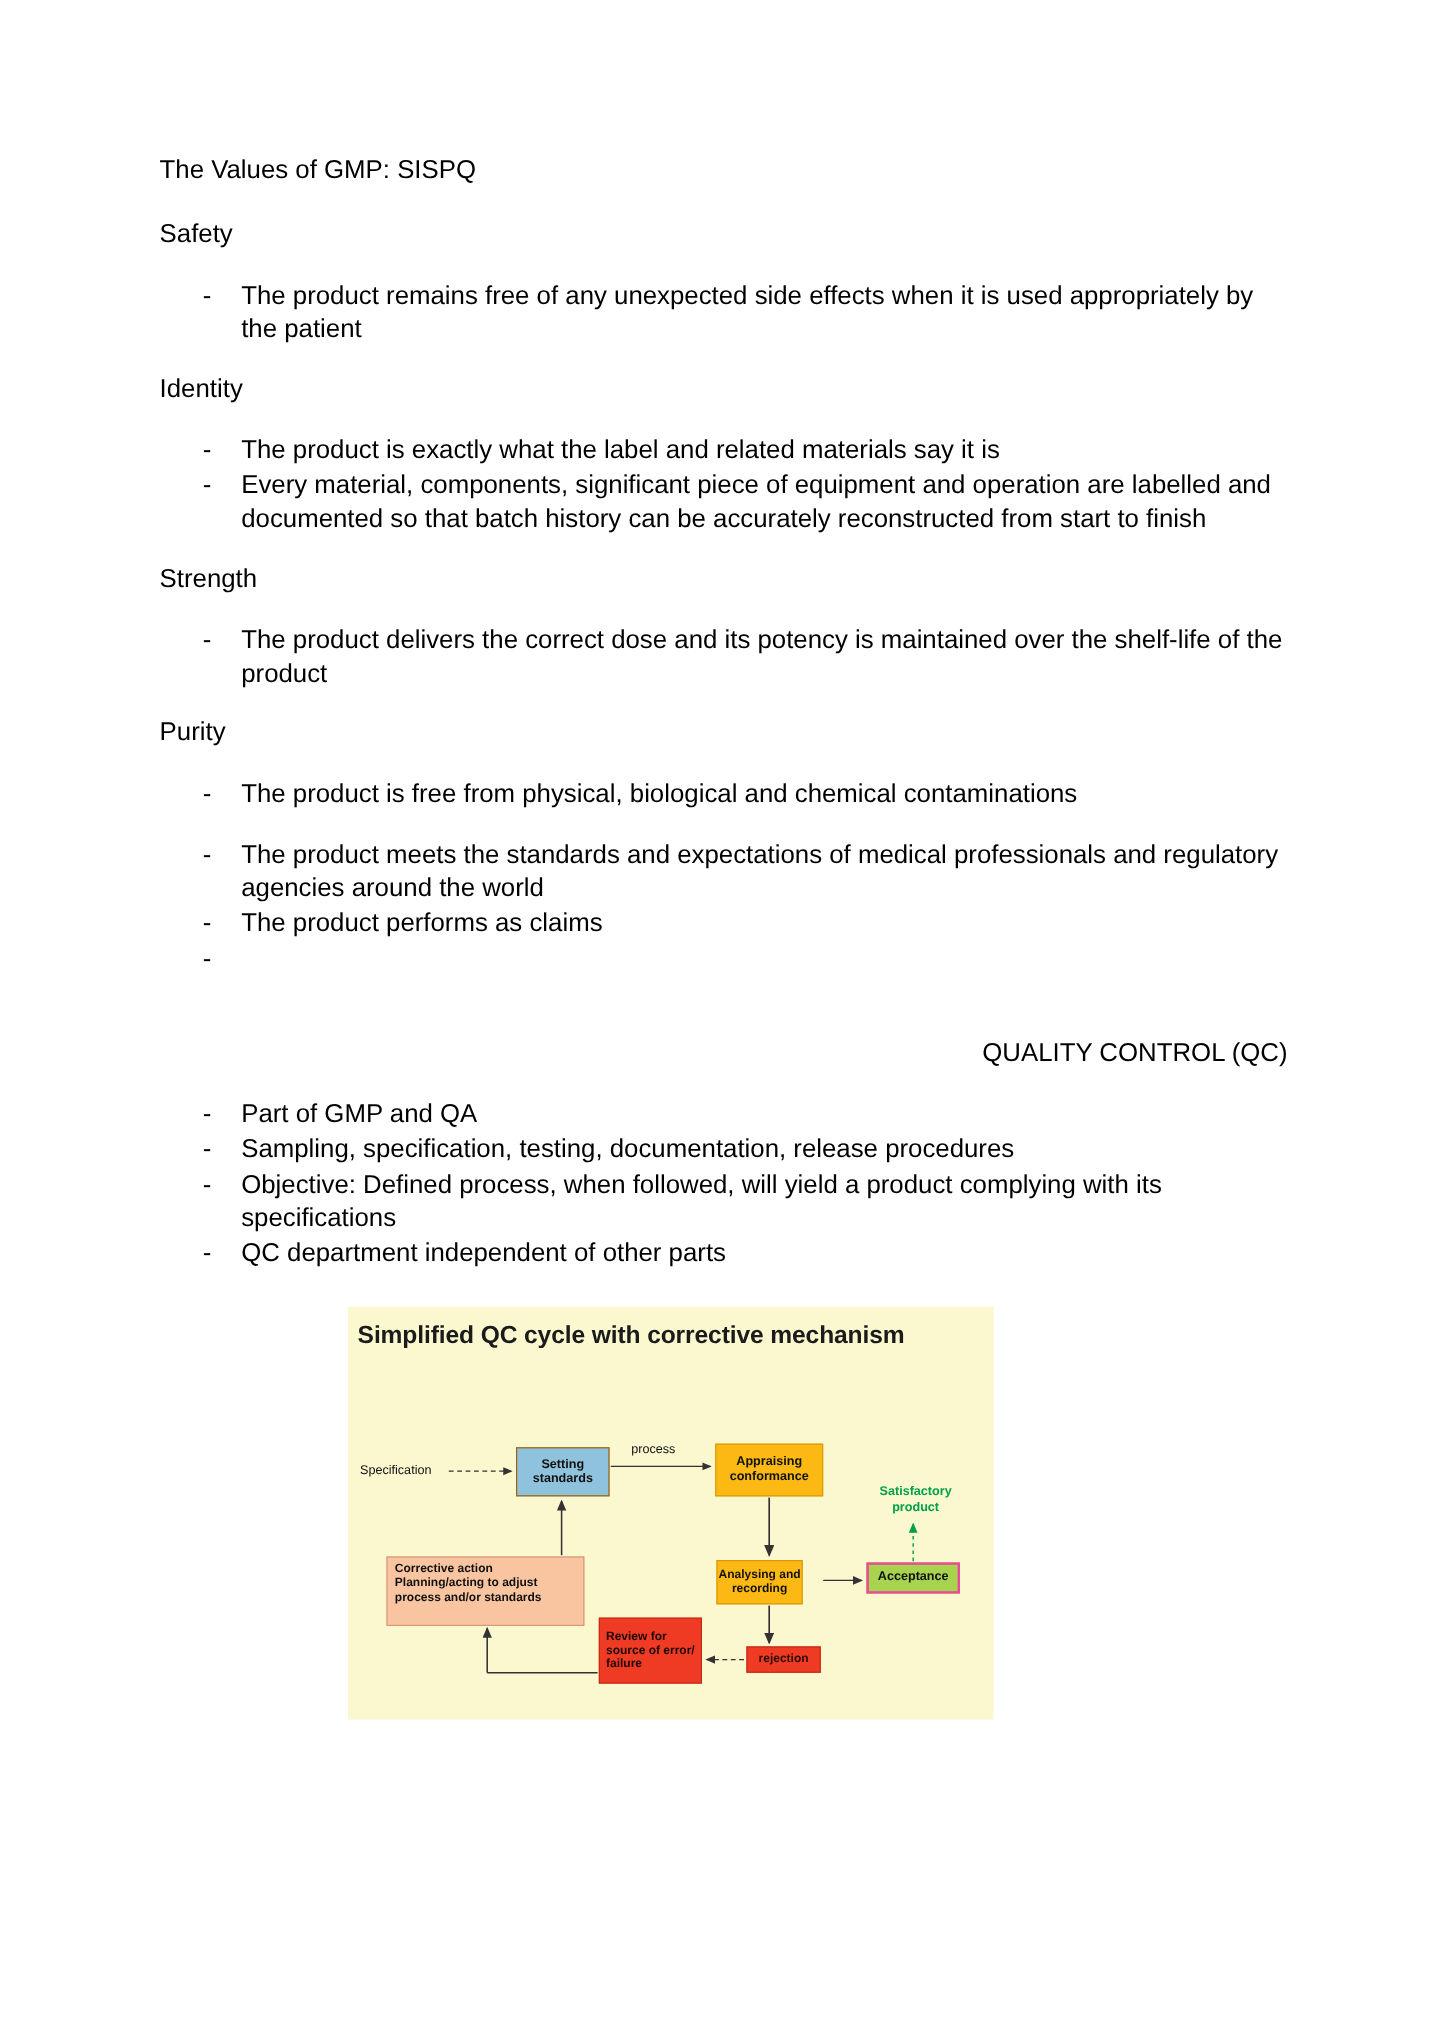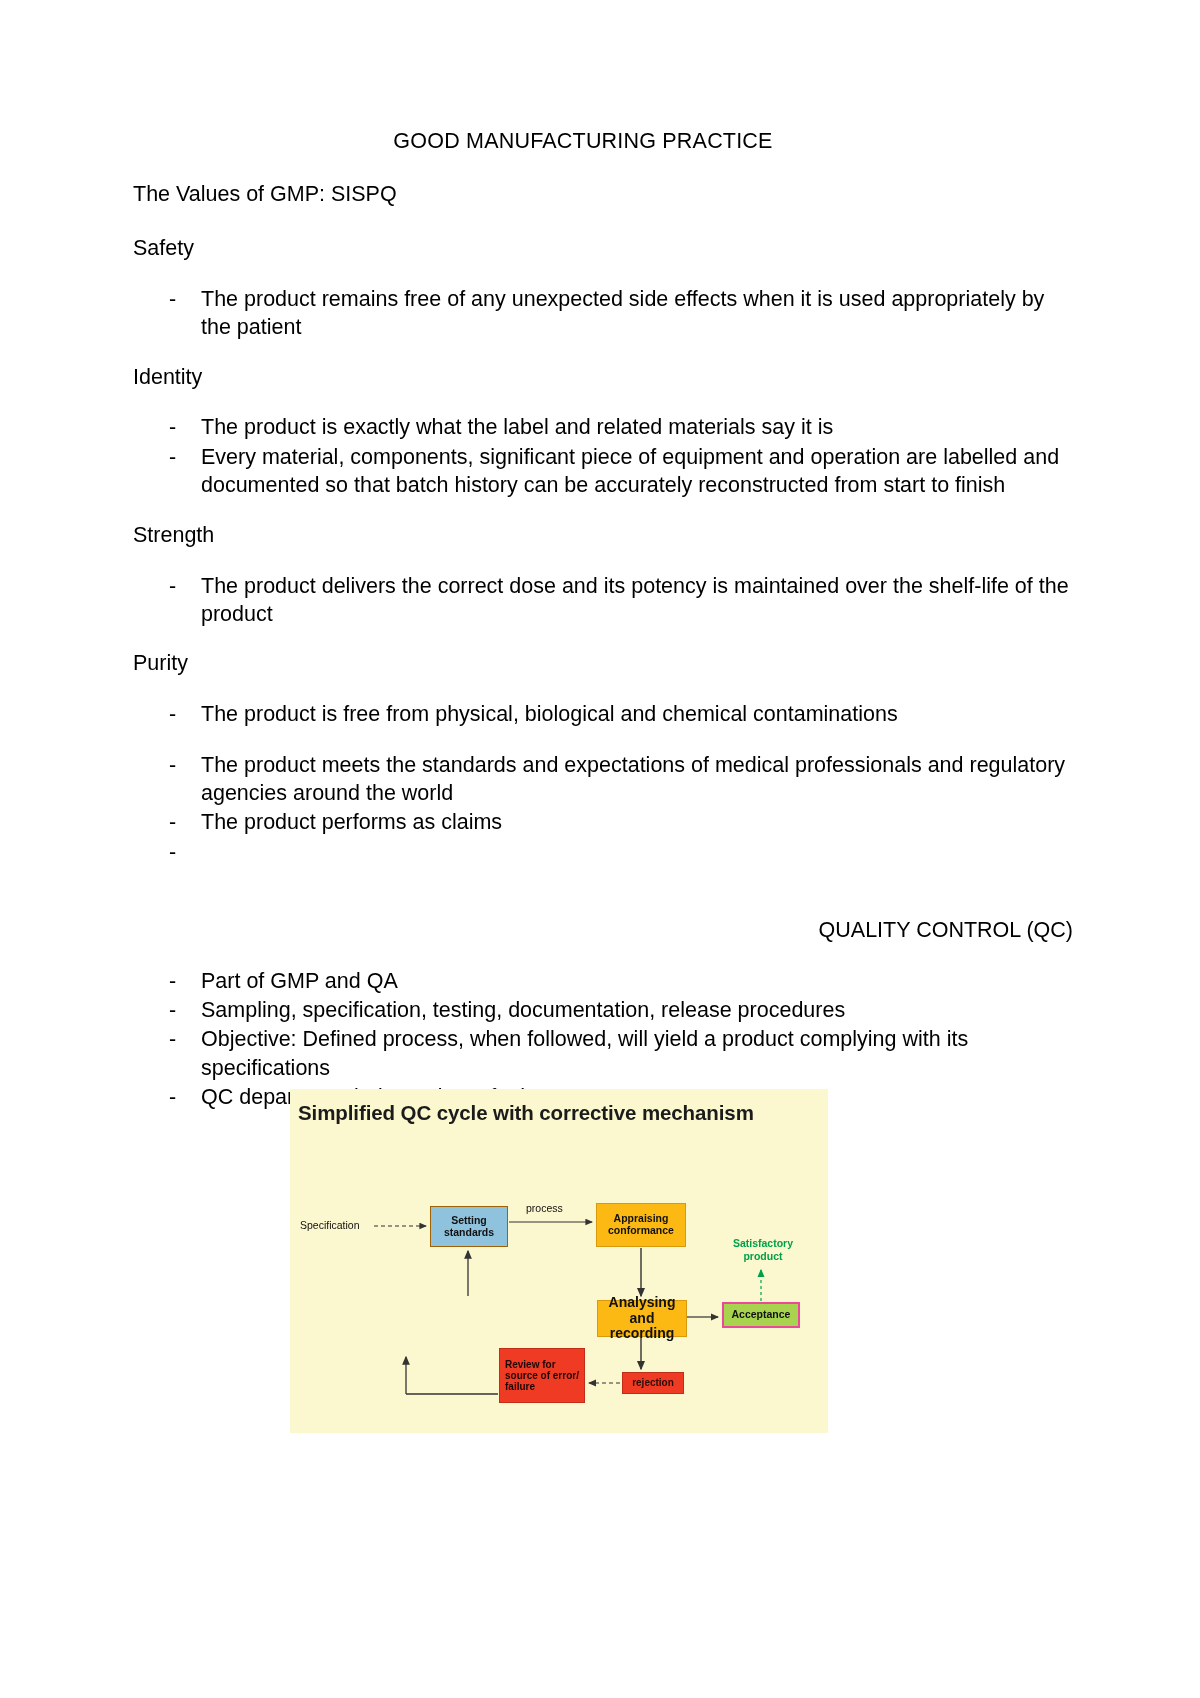--- a/index.html
+++ b/index.html
@@ -109,23 +109,23 @@
     left: 140px; top: 117px; width: 78px; height: 41px;
     background: #8fc3dd; border: 1px solid #a16207;
     font-size: 10.5px;
   }
   .node-appraising {
     left: 306px; top: 114px; width: 90px; height: 44px;
     background: #fcb913; border: 1px solid #d79a0c;
     font-size: 10.5px;
   }
   .node-analysing {
-    left: 307px; top: 211px; width: 90px; height: 37px;
+    left: 307px; top: 211px; width: 72px; height: 37px;
     background: #fcb913; border: 1px solid #d79a0c;
-    font-size: 14px;
+    font-size: 10px;
   }
   .node-acceptance {
     left: 432px; top: 213px; width: 78px; height: 26px;
     background: #a7d34f; border: 2px solid #ec4899;
     font-size: 10.5px;
   }
   .node-rejection {
     left: 332px; top: 283px; width: 62px; height: 22px;
     background: #ef3b24; border: 1px solid #c22d18;
     font-size: 10px;
@@ -174,21 +174,20 @@
     overflow: visible;
   }
 </style>
 </head>
 <body>
 
 <div class="page">
 
   <div class="content">
 
-    <div class="doc-title">GOOD MANUFACTURING PRACTICE</div>
 
     <div class="para">The Values of GMP: SISPQ</div>
 
     <div class="section-head">Safety</div>
     <ul class="bullets">
       <li><span class="dash">-</span><span>The product remains free of any unexpected side effects when it is used appropriately by the patient</span></li>
     </ul>
 
     <div class="section-head">Identity</div>
     <ul class="bullets">
@@ -262,16 +261,20 @@
     <div class="lbl lbl-process">process</div>
     <div class="lbl lbl-satisfactory">Satisfactory product</div>
 
     <div class="node node-setting">Setting standards</div>
     <div class="node node-appraising">Appraising conformance</div>
     <div class="node node-analysing">Analysing and recording</div>
     <div class="node node-acceptance">Acceptance</div>
     <div class="node node-rejection">rejection</div>
     <div class="node node-review">Review for source of error/ failure</div>
 
+    <div class="node node-corrective">
+      <div class="ca-title">Corrective action</div>
+      <div class="ca-body">Planning/acting to adjust process and/or standards</div>
+    </div>
 
   </div>
 
 </div>
 
 </body></html>

